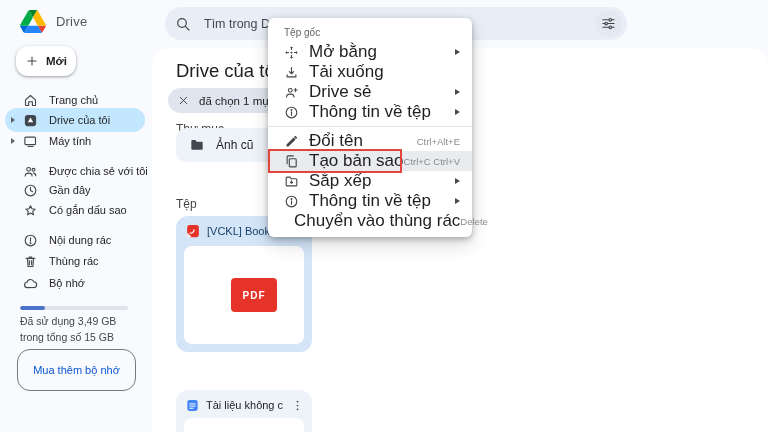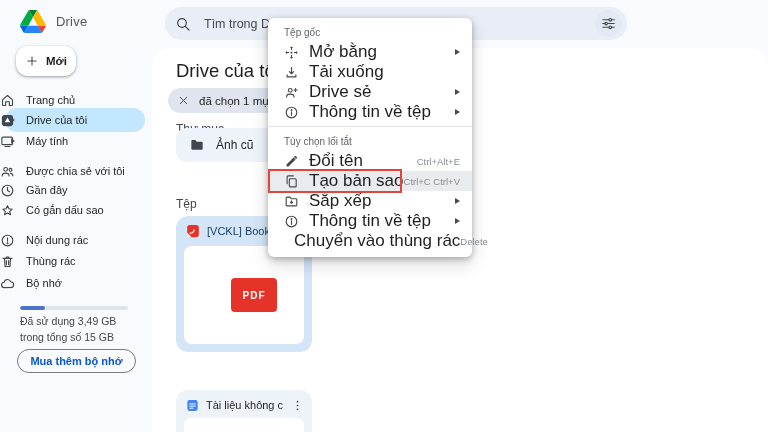--- a/index.html
+++ b/index.html
@@ -16,35 +16,35 @@
   .search-ph { margin-left:13px; font-size:12.5px; color:#44474e; }
   .tune-btn { position:absolute; right:5px; top:3px; width:27px; height:27px; border-radius:50%;
               display:flex; align-items:center; justify-content:center; background:#e3e9f2; }
 
   
   .new-btn { position:absolute; left:16px; top:46px; width:60px; height:30px; background:#fff;
              border-radius:12px; display:flex; align-items:center; justify-content:center; gap:7px;
              box-shadow:0 1px 2px rgba(60,64,67,.3), 0 1px 3px 1px rgba(60,64,67,.15); }
   .new-btn span { font-size:11.5px; font-weight:bold; color:#1f1f1f; }
   .srow { position:absolute; left:0; width:152px; height:22px; display:flex; align-items:center;
-          gap:11px; font-size:11px; color:#1f1f1f; }
+          padding-left:23px; gap:11px; font-size:11px; color:#1f1f1f; }
   .srow .lbl, .srow svg { position:relative; z-index:1; }
   .srow.sel::before { content:""; position:absolute; left:5px; right:7px; top:-1px; bottom:-1px;
           background:var(--selected-item-bg,#c2e7ff); border-radius:15px; z-index:0; }
   .expander { position:absolute; left:11px; top:8px; width:0; height:0;
           border-top:3.5px solid transparent; border-bottom:3.5px solid transparent;
           border-left:4.5px solid #5f6368; z-index:1; }
   .progress { position:absolute; left:20px; top:306px; width:108px; height:4px;
           background:#dfe3ea; border-radius:2px; overflow:hidden; }
   .progress > div { height:100%; background:#4d72c9; border-radius:2px; }
   .usage { position:absolute; left:20px; top:314px; width:120px; font-size:10.5px;
            line-height:1.5; color:#444746; }
-  .buy-btn { position:absolute; left:17px; top:349px; width:119px; height:24px; border:1px solid #767b80;
+  .buy-btn { position:absolute; left:17px; top:349px; width:119px; height:42px; border:1px solid #767b80;
            border-radius:13px; background:transparent; display:flex; align-items:center; justify-content:center;
-           font-size:11px; font-weight:bold; color:var(--accent-blue,#0b57d0); }
+           font-size:11px; font-weight:normal; color:var(--accent-blue,#0b57d0); }
 
   
   .main { position:absolute; left:152px; top:48px; width:616px; height:384px;
           background:#fff; border-radius:18px 18px 0 0; }
   .title { position:absolute; left:24px; top:12px; display:flex; align-items:center; gap:9px;
            font-size:18.5px; color:#1f1f1f; }
   .caret { width:0; height:0; border-left:4.5px solid transparent; border-right:4.5px solid transparent;
            border-top:5.5px solid #1f1f1f; margin-top:3px; }
   .chip { position:absolute; left:16px; top:40px; height:25px; background:#dfe4ee; border-radius:13px;
           display:flex; align-items:center; gap:9px; padding:0 14px 0 9px; }
@@ -313,21 +313,20 @@
       <svg class="sic" width="15" height="15" viewBox="0 0 24 24">
         <circle cx="12" cy="12" r="8.5"></circle>
           <path d="M12 11v5.5"></path>
           <circle cx="12" cy="7.8" r=".7" fill="#444746"></circle>
       </svg>
       <span class="mlbl">Thông tin về tệp</span>
       <div class="chev"></div>
     </div>
 
     <div class="mdiv"></div>
-    <div class="mhdr">Tùy chọn lối tắt</div>
 
     <div class="mrow">
       <svg class="fic" width="15" height="15" viewBox="0 0 24 24">
         <path d="M4 16.8V20h3.2L18.5 8.7l-3.2-3.2zM20.6 6.6a1.1 1.1 0 0 0 0-1.6L19 3.4a1.1 1.1 0 0 0-1.6 0l-1.5 1.5 3.2 3.2z"></path>
       </svg>
       <span class="mlbl">Đổi tên</span>
       <span class="sc">Ctrl+Alt+E</span>
     </div>
 
     <div class="mrow hl">

